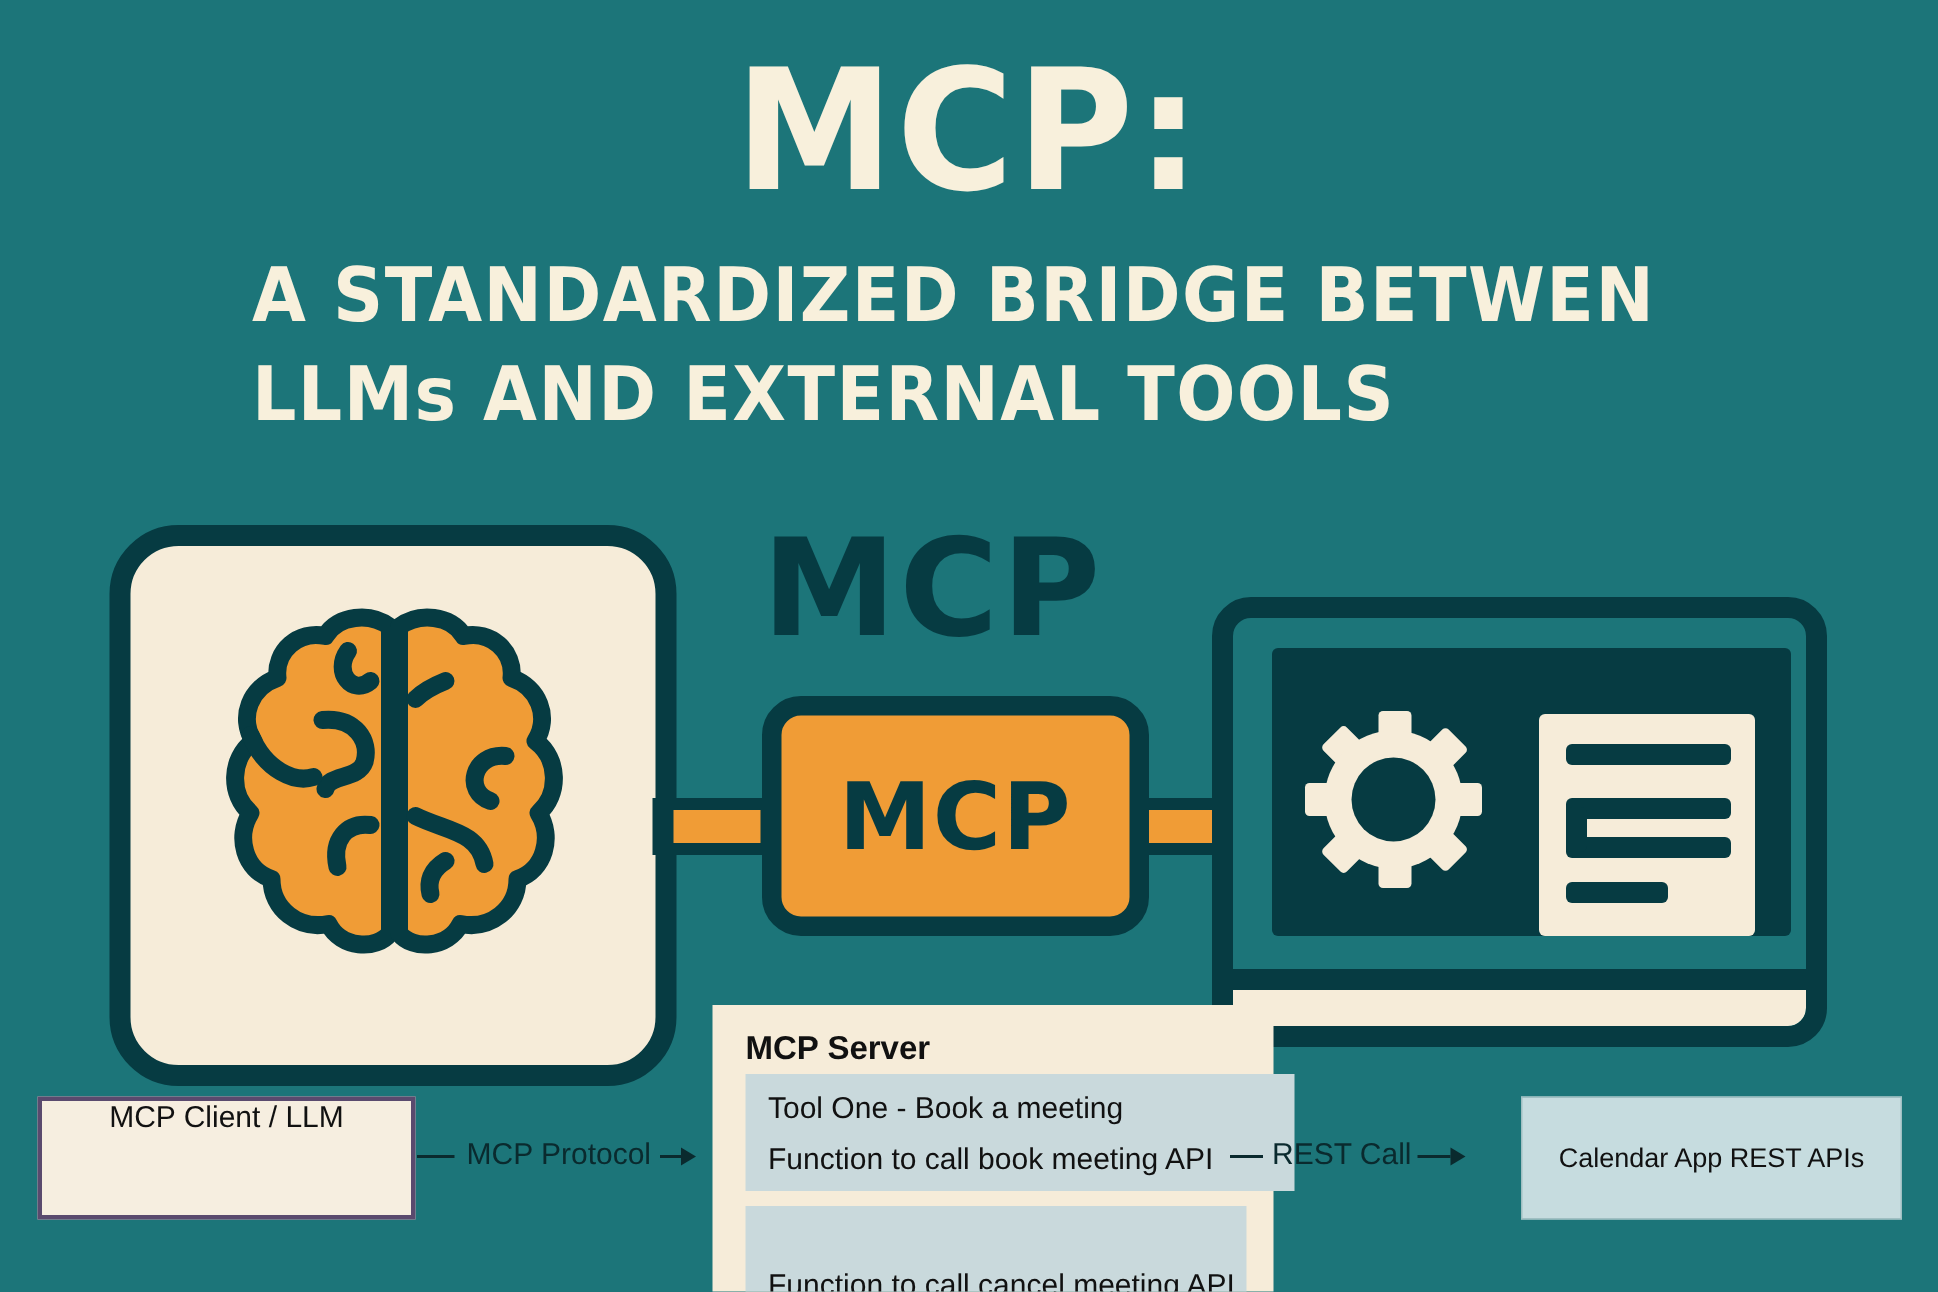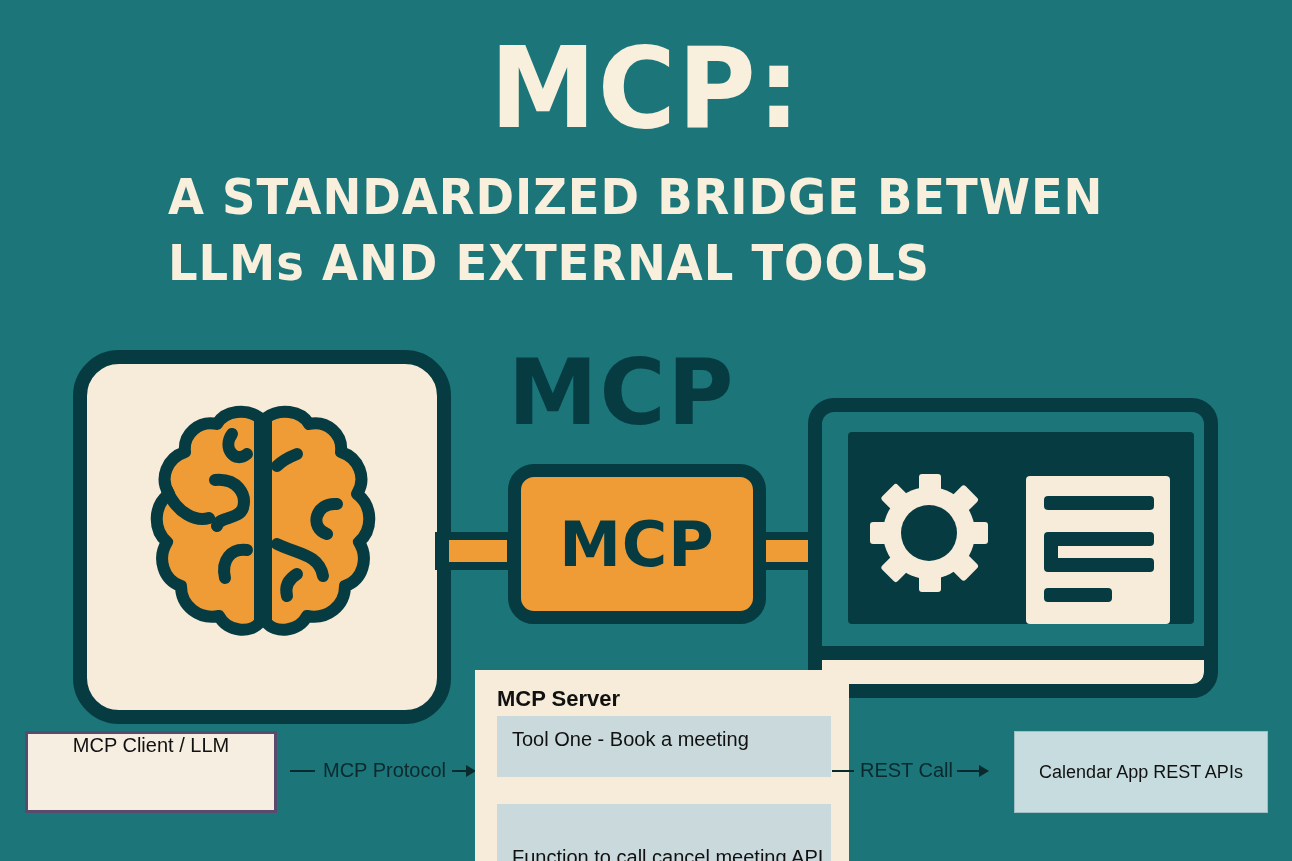--- a/index.html
+++ b/index.html
@@ -74,21 +74,21 @@
 
   .client-box {
     left:25px; top:731px; width:246px; height:76px;
     background:#f6eee0; border:3px solid #5a4a6e;
     display:flex; align-items:flex-start; justify-content:center;
   }
   .label-dark { color:#111; font-size:20px; font-family:"Liberation Sans", sans-serif; }
 
   .arrow-label {
     color:#0a2a2e; font-size:20px; font-family:"Liberation Sans", sans-serif;
-    display:flex; align-items:center; white-space:nowrap;margin-left:12px;
+    display:flex; align-items:center; white-space:nowrap;
   }
   .line { display:inline-block; height:2px; background:#0a2a2e; }
   .arrowhead {
     display:inline-block; width:0; height:0;
     border-top:6px solid transparent; border-bottom:6px solid transparent;
     border-left:10px solid #0a2a2e;
   }
 
   .server {
     left:475px; top:670px; width:374px; height:200px;
@@ -181,22 +181,23 @@
 
 <div class="abs arrow-label" style="left:278px; top:759px;">
   <span class="line" style="width:25px; margin-right:8px;"></span>
   <span>MCP Protocol</span>
   <span class="line" style="width:14px; margin-left:6px;"></span>
   <span class="arrowhead"></span>
 </div>
 
 <div class="abs server">
   <div class="server-title">MCP Server</div>
-  <div class="tool" style="top:46px; height:61px;">
+  <div class="tool" style="top:46px; height:78px;padding-left:32px;">
     <div class="t-name" style="top:12px;">Tool One - Book a meeting</div>
+    <div class="t-desc" style="top:46px;">Function to call book meeting API</div>
   </div>
   <div class="tool" style="top:134px; height:82px;">
     <div class="t-desc" style="top:42px;">Function to call cancel meeting API</div>
   </div>
 </div>
 
 <div class="abs arrow-label" style="left:820px; top:759px;">
   <span class="line" style="width:22px; margin-right:6px;"></span>
   <span>REST Call</span>
   <span class="line" style="width:22px; margin-left:4px;"></span>

